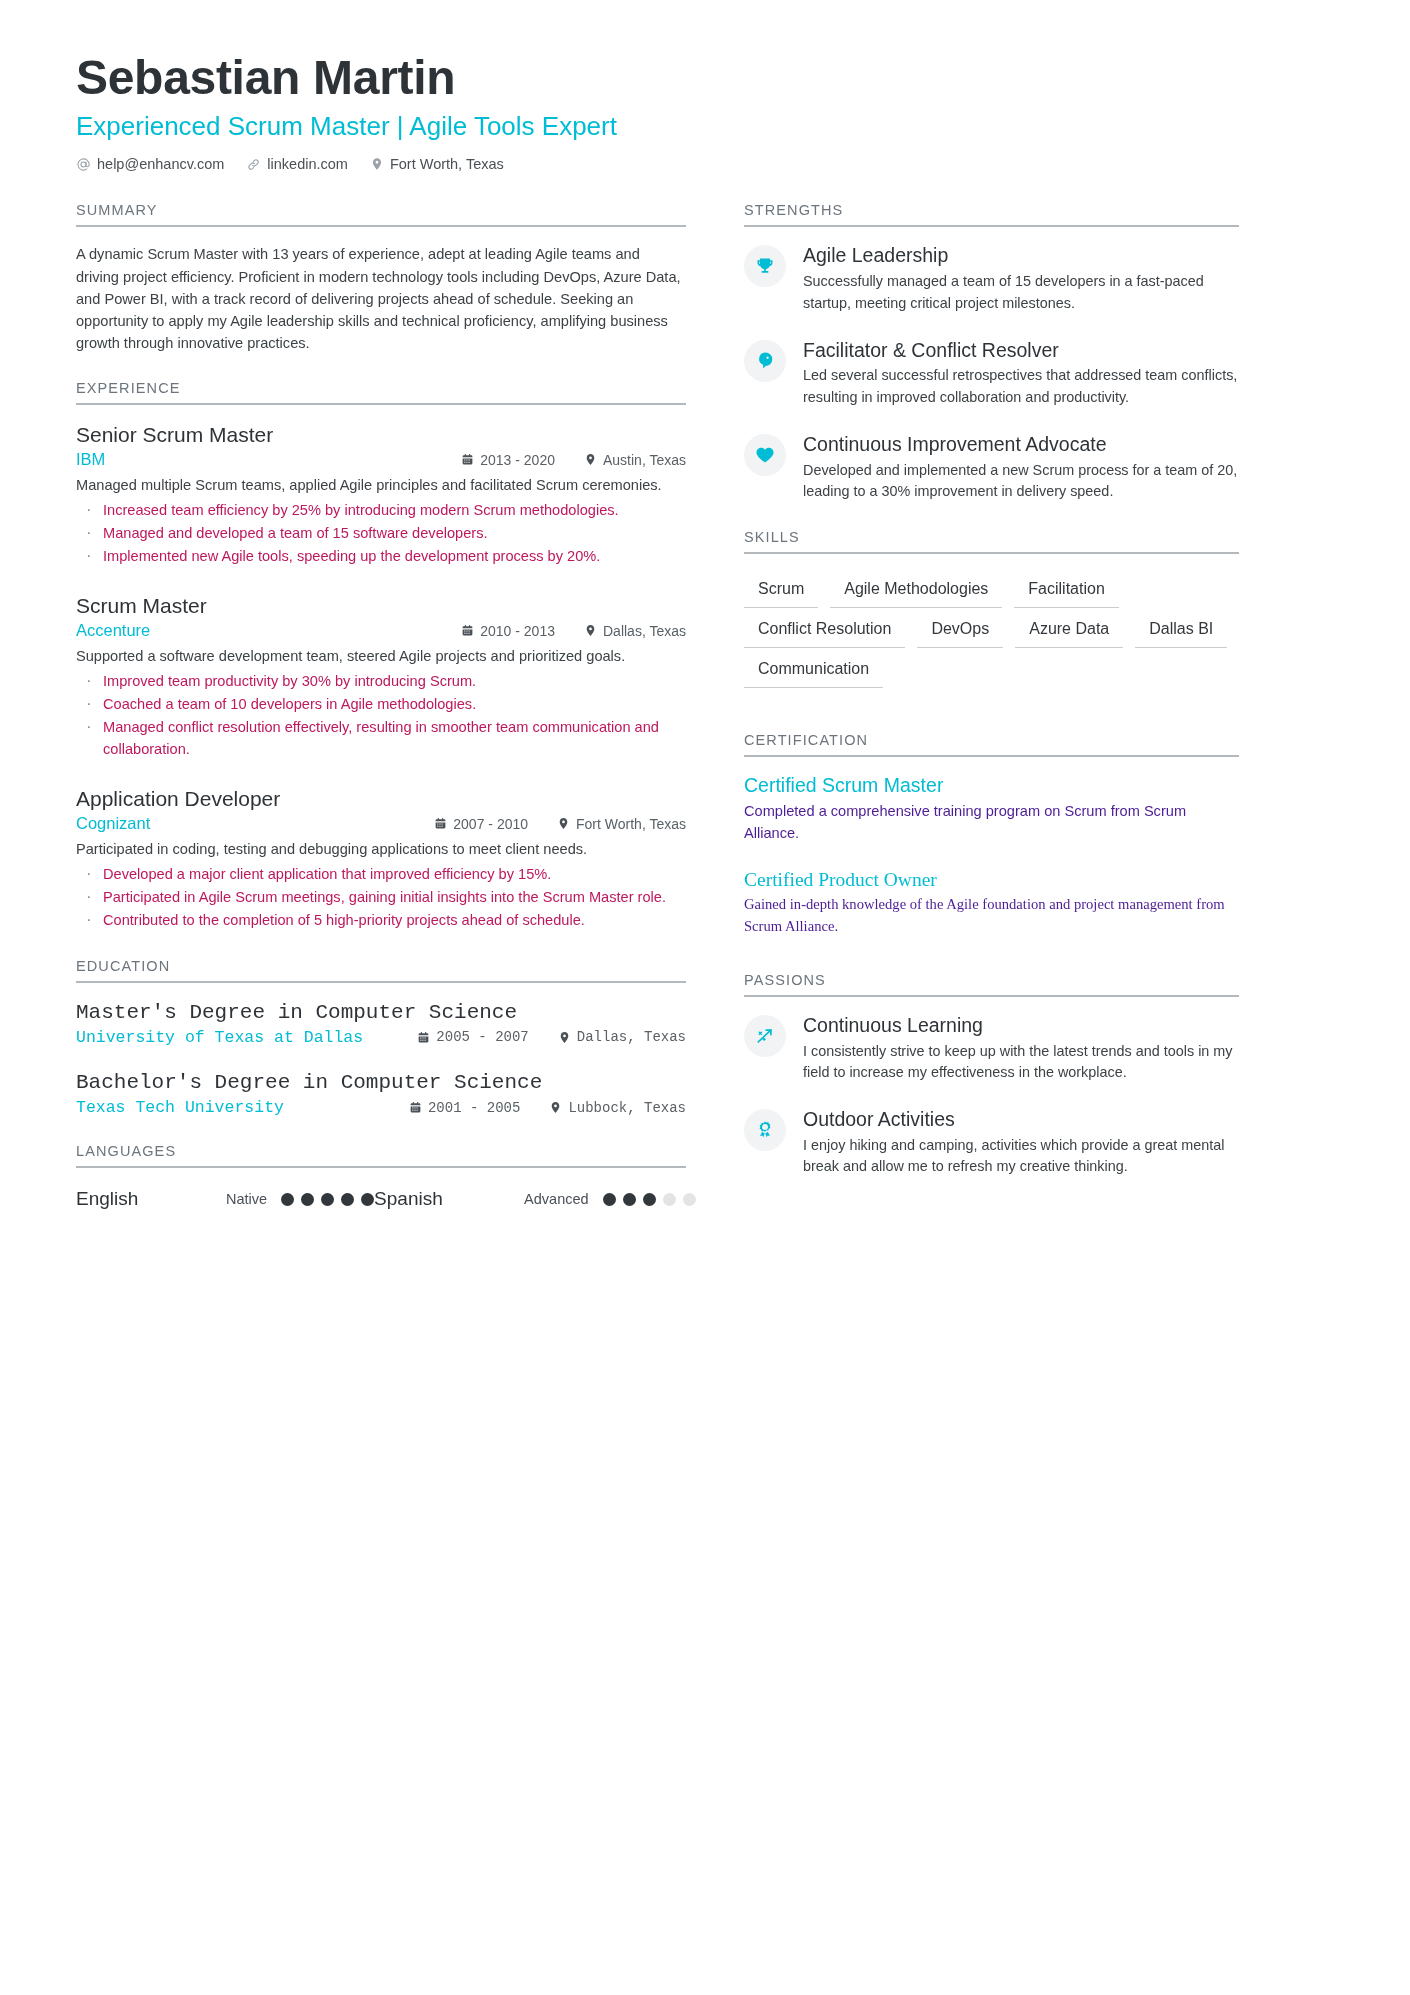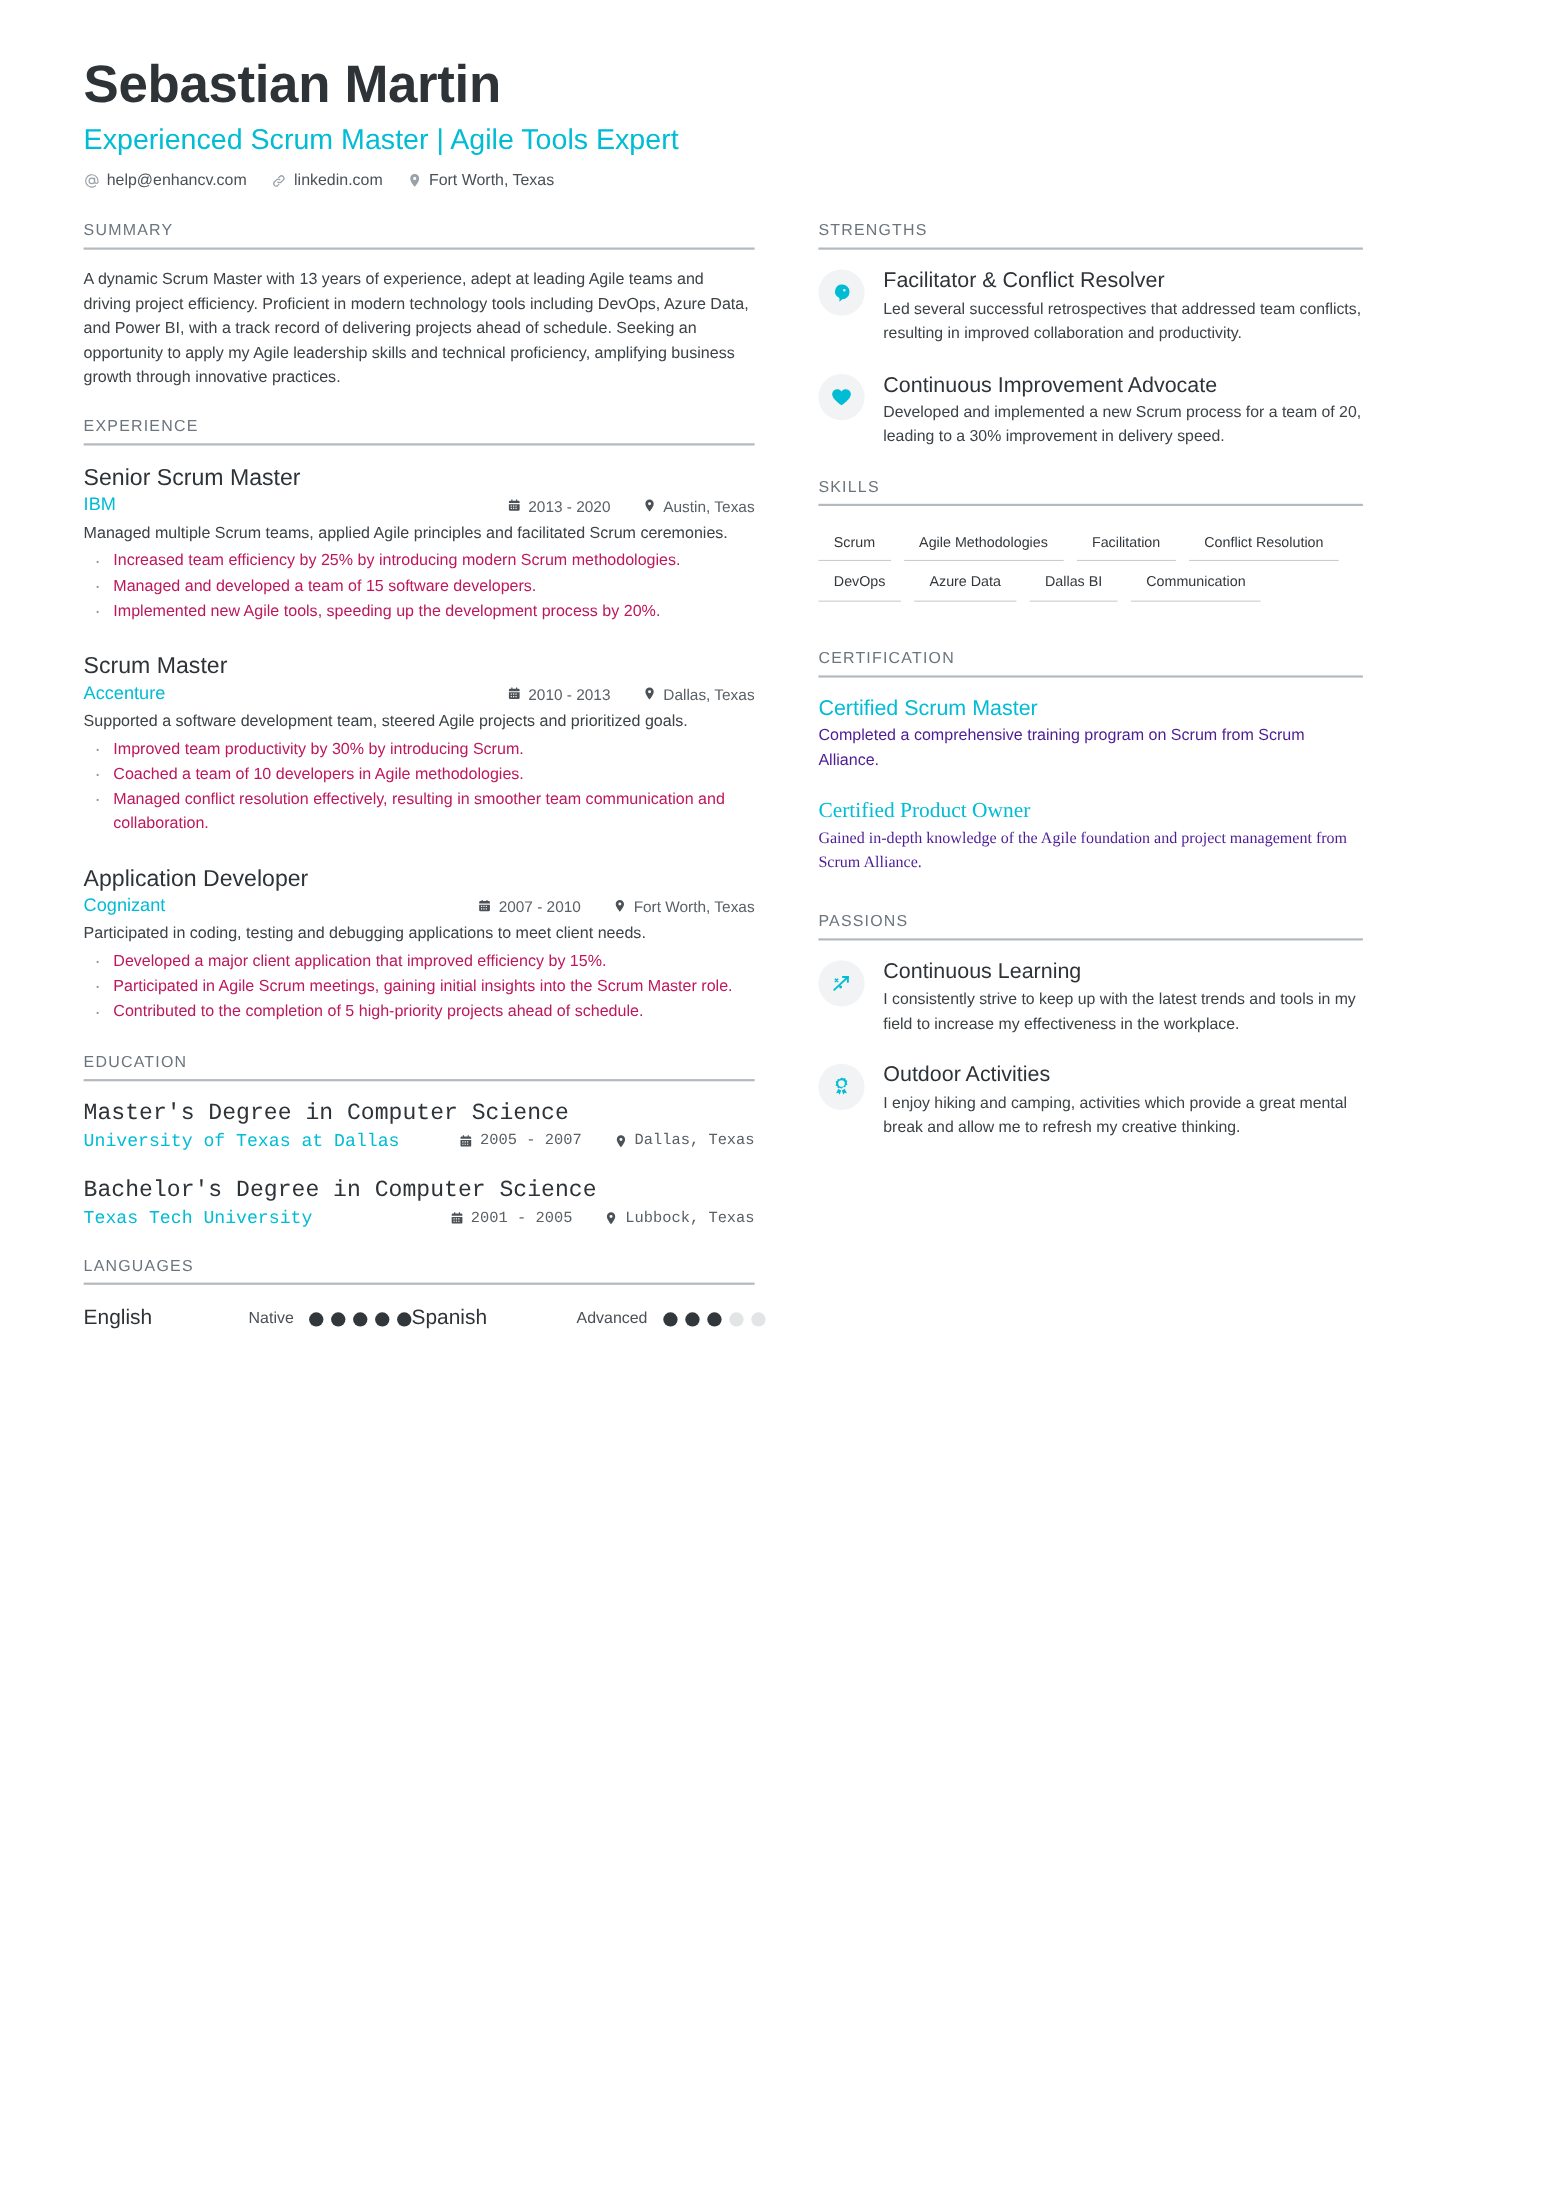--- a/index.html
+++ b/index.html
@@ -156,21 +156,21 @@
     margin-bottom: 3px;
   }
   .feat-desc {
     font-size: 14.4px;
     line-height: 1.5;
     color: #3c4246;
   }
   
   .skills-wrap { display: flex; flex-wrap: wrap; gap: 4px 12px; padding-top: 2px; }
   .skill {
-    font-size: 13px;
+    font-size: 16px;
     color: #33383c;
     padding: 7px 14px 9px 14px;
     border-bottom: 1.5px solid #c9cdd0;
     white-space: nowrap;
     line-height: 1.2;
   }
   
   .cert { margin-bottom: 22px; }
   .cert:last-child { margin-bottom: 21px; font-family: Liberation Serif, serif; }
   .cert-title {
@@ -423,20 +423,31 @@
         </div>
       </div>
 
     </div>
 
     <div class="col-right">
 
       <div class="section sec-strengths">
         <div class="sec-title">STRENGTHS</div>
 
+        <div class="feat">
+          <div class="feat-ico">
+            <svg width="20" height="20" viewBox="0 0 24 24" fill="#00bcd4">
+              <path d="M6 3h12v2h3v3a4 4 0 0 1-3.3 3.94A6 6 0 0 1 13 15.9V18h3v2H8v-2h3v-2.1a6 6 0 0 1-4.7-3.96A4 4 0 0 1 3 8V5h3V3zm0 4H5v1a2 2 0 0 0 1 1.73V7zm12 0v2.73A2 2 0 0 0 19 8V7h-1z"></path>
+            </svg>
+          </div>
+          <div class="feat-body">
+            <div class="feat-title">Agile Leadership</div>
+            <div class="feat-desc">Successfully managed a team of 15 developers in a fast-paced startup, meeting critical project milestones.</div>
+          </div>
+        </div>
 
         <div class="feat">
           <div class="feat-ico">
             <svg width="19" height="19" viewBox="0 0 24 24" fill="#00bcd4">
               <path d="M12 2a8 8 0 0 0-3 15.43V22l3.2-3.02A8 8 0 1 0 12 2zm2.6 5.1a1.45 1.45 0 1 1-1.45 1.45A1.45 1.45 0 0 1 14.6 7.1z"></path>
             </svg>
           </div>
           <div class="feat-body">
             <div class="feat-title">Facilitator &amp; Conflict Resolver</div>
             <div class="feat-desc">Led several successful retrospectives that addressed team conflicts, resulting in improved collaboration and productivity.</div>

